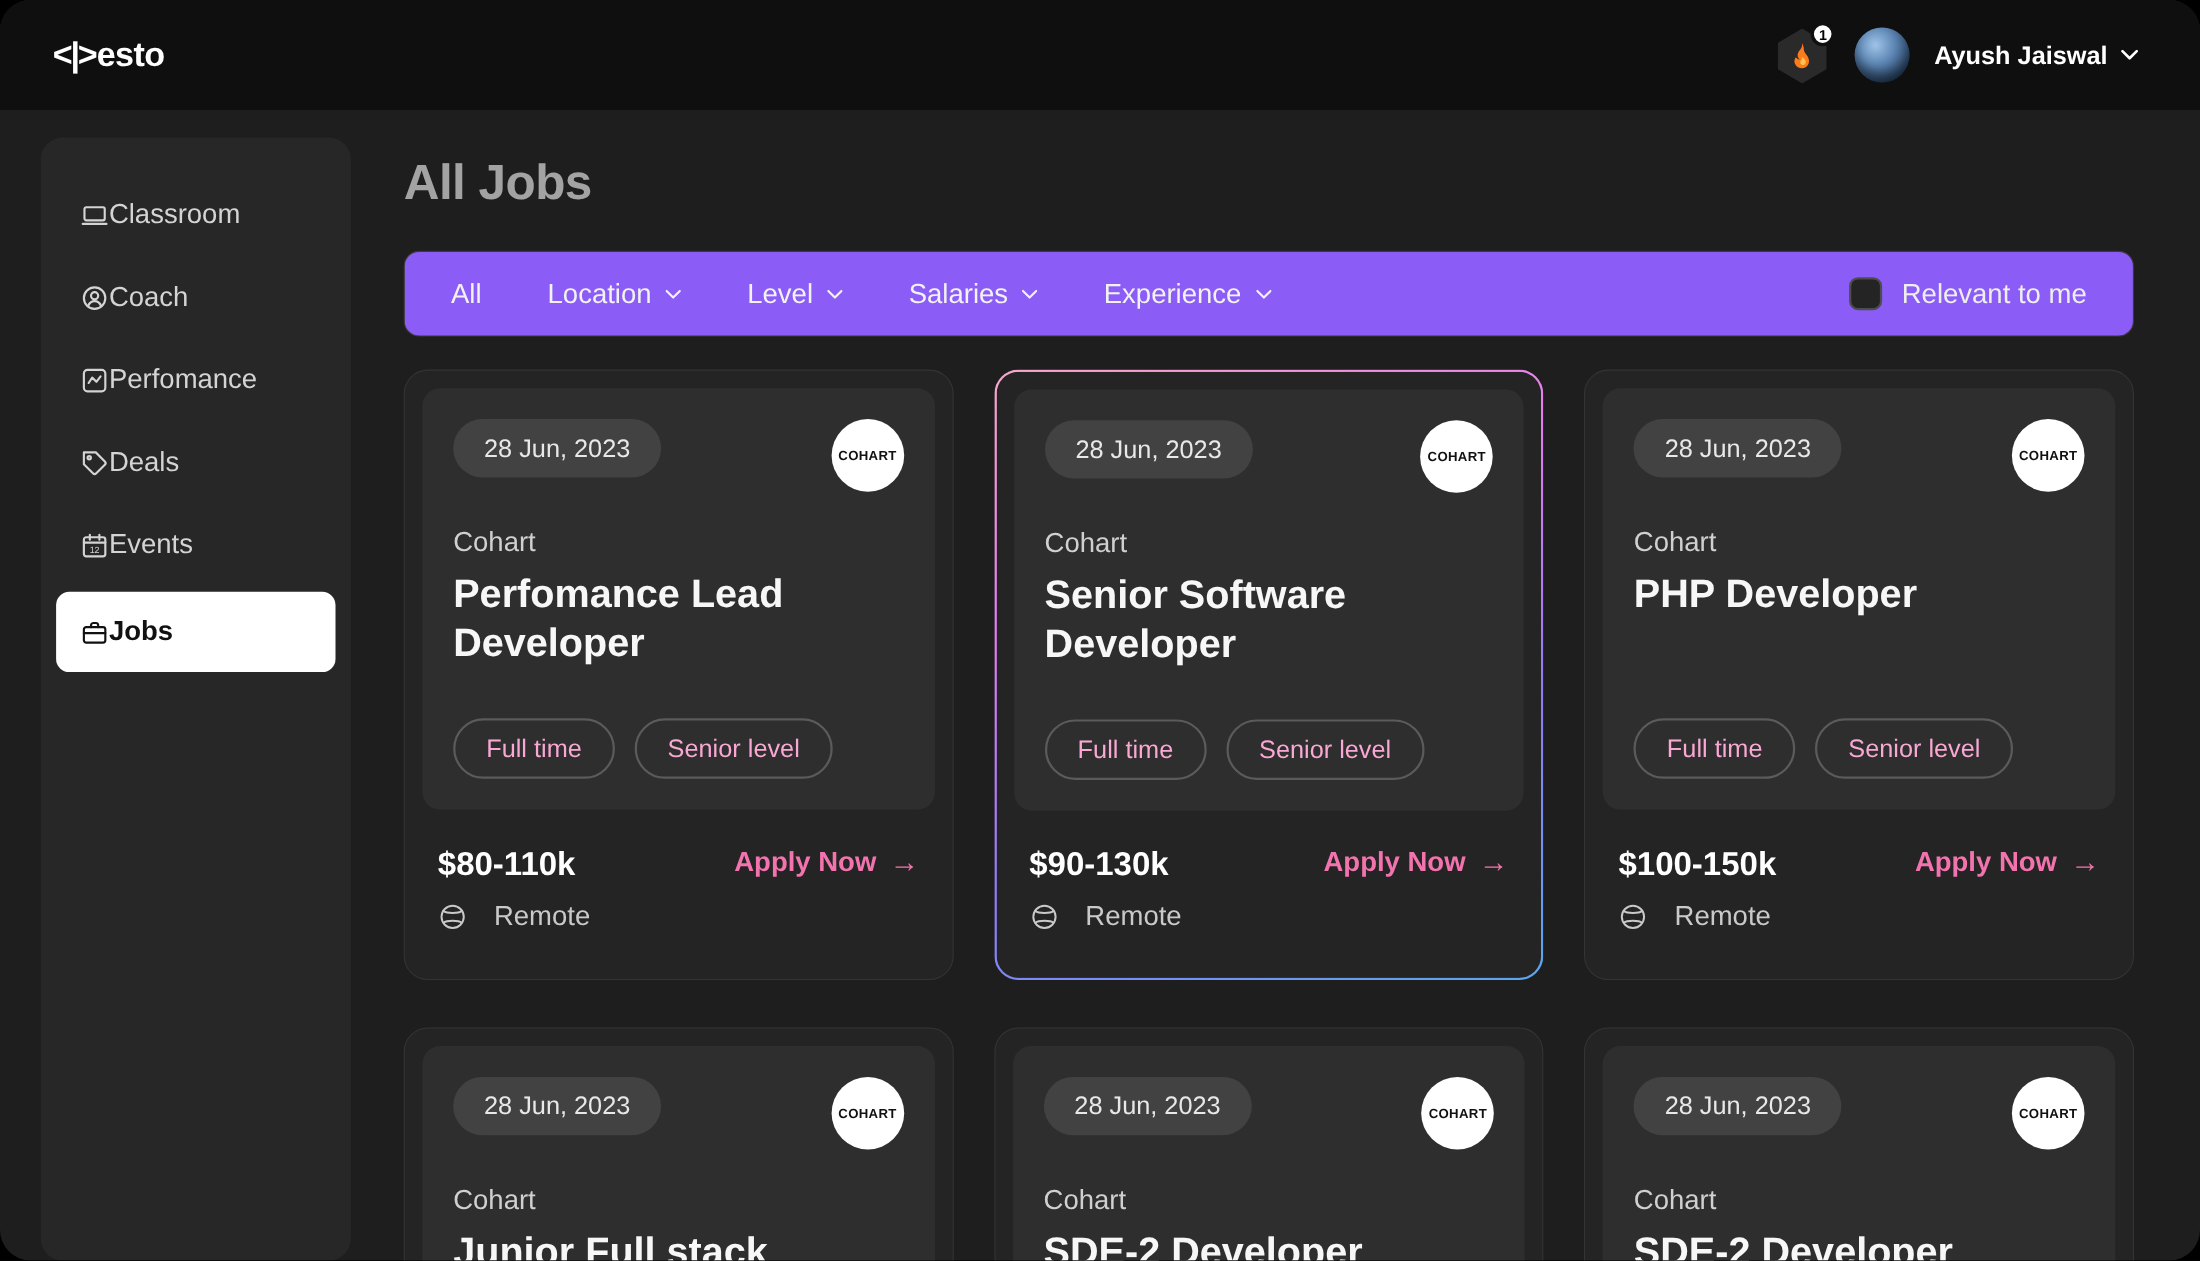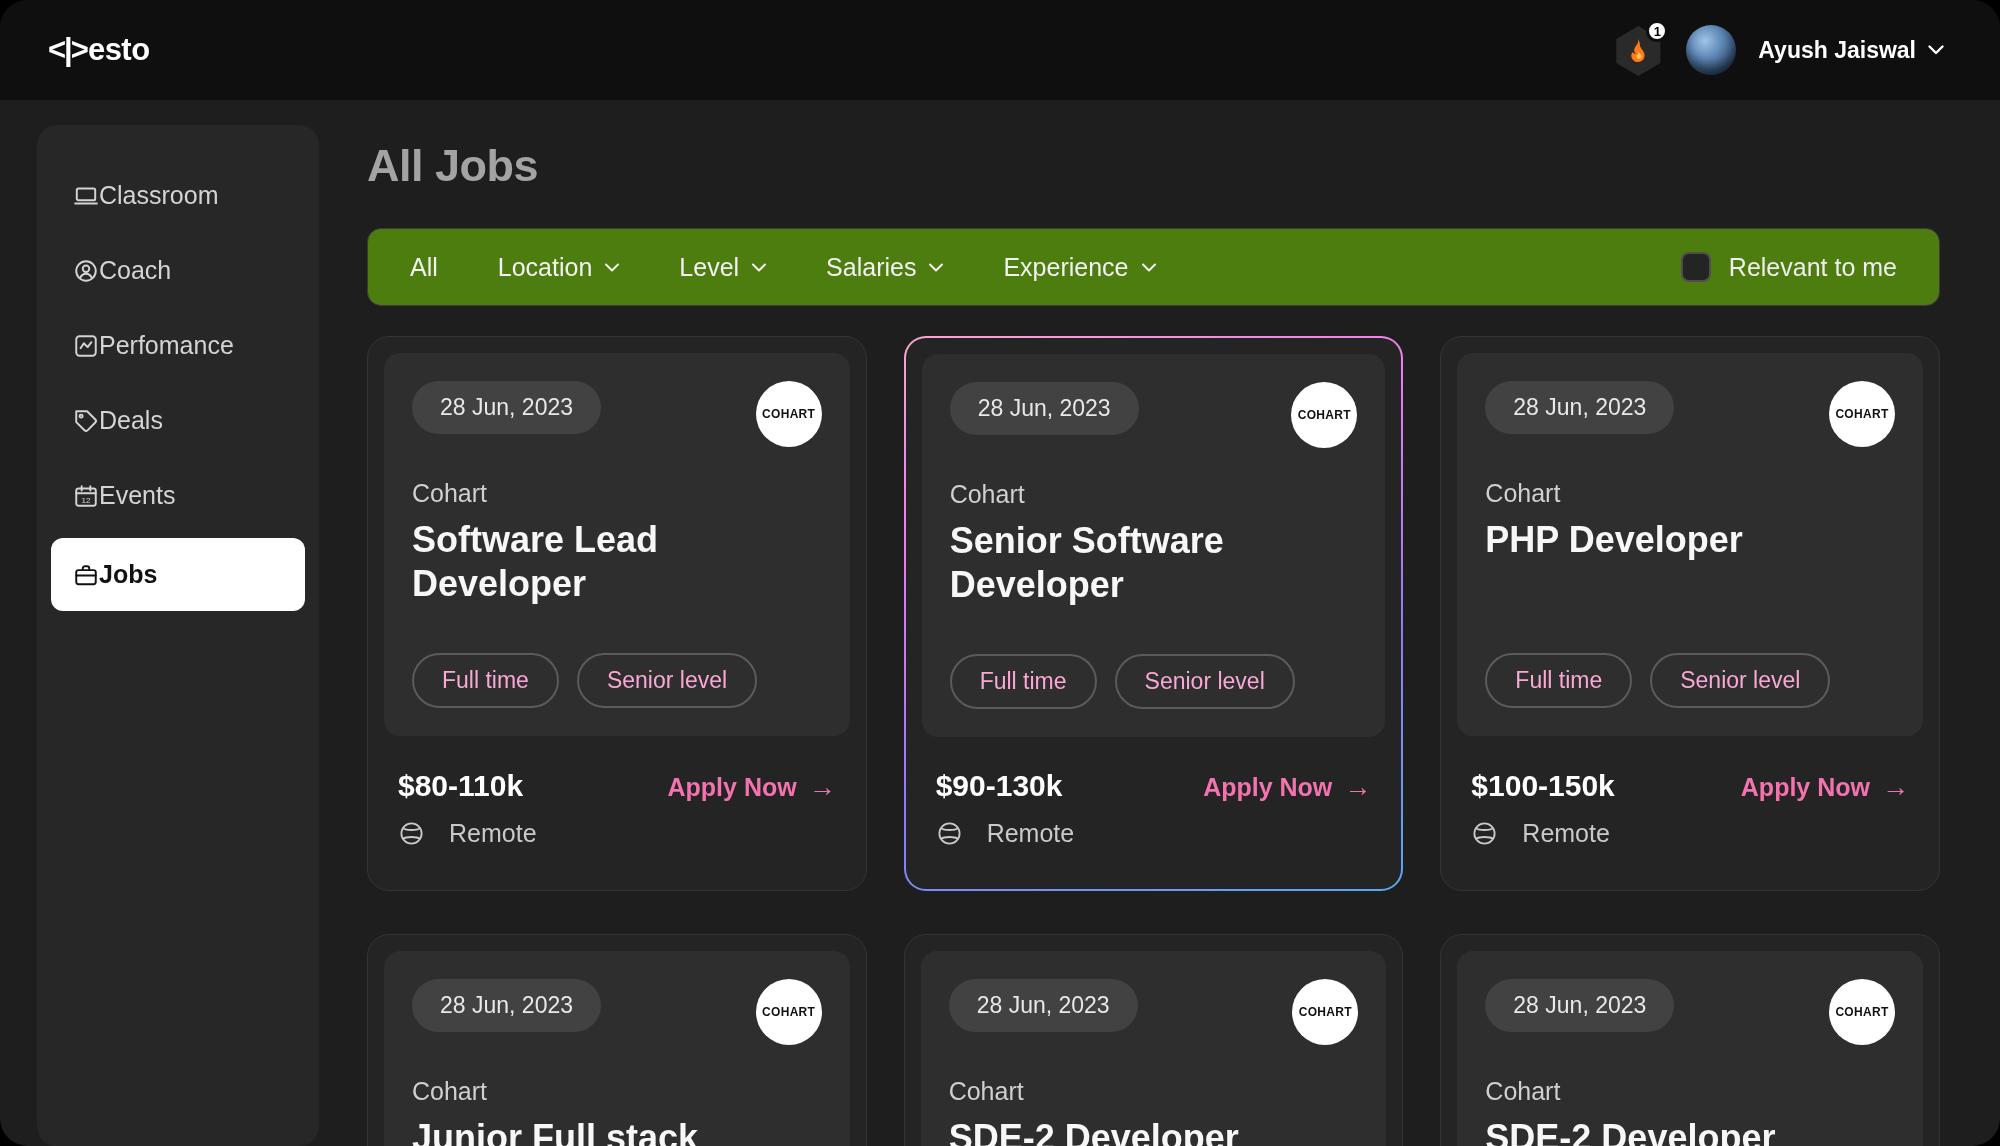--- a/index.html
+++ b/index.html
@@ -35,21 +35,21 @@
     border-radius:20px; padding:38px 14px; }
   .side-item { display:flex; align-items:center; padding:18px 22px;
     margin-bottom:10px; color:#d4d4d4; font-size:25px; border-radius:12px; cursor:pointer; }
   .side-item svg { flex:0 0 auto; }
   .side-item.active { background:#fff; color:#111; font-weight:600; padding:22px 22px; }
 
   main { flex:1; min-width:0; padding:40px 60px 0 48px; }
   h1.page-title { color:#a3a3a3; font-size:45px; font-weight:700; letter-spacing:-0.5px; }
 
   .filter-bar { margin-top:36px; height:78px; border:1px solid #3a3a3a; border-radius:14px;
-    background:#4d7c0f; display:flex; align-items:center; padding:0 42px; gap:60px;
+    background:#8b5cf6; display:flex; align-items:center; padding:0 42px; gap:60px;
     color:#f2f2f2; font-size:25px; }
   .filter-btn { background:none; border:none; color:#f2f2f2; font-size:25px;
     font-family:inherit; display:flex; align-items:center; gap:13px; cursor:pointer; }
   .relevant { margin-left:auto; display:flex; align-items:center; gap:18px;
     color:#eee; cursor:pointer; }
   .checkbox { width:30px; height:30px; border:2px solid #4d4d4d; border-radius:8px;
     background:#242424; }
 
   
   .jobs-grid { margin-top:30px; display:grid; grid-template-columns:repeat(3,1fr);
@@ -68,21 +68,21 @@
     color:#111; font-size:12px; font-weight:800; letter-spacing:.3px;
     display:flex; align-items:center; justify-content:center; }
   .company { margin-top:32px; color:#d0d0d0; font-size:25px; }
   .job-title { margin-top:10px; color:#f7f7f7; font-size:36px; font-weight:600;
     line-height:1.22; }
   .tags { margin-top:auto; display:flex; gap:18px; }
   .tag { border:2px solid #5b5b5b; color:#f9a8d4; font-size:23px; padding:12px 28px;
     border-radius:999px; white-space:nowrap; }
   .job-bottom { flex:1; padding:14px 14px 8px; display:flex; flex-direction:column;
     justify-content:center; gap:16px; }
-  .salary-row { display:flex; justify-content:space-between; align-items:flex-end; }
+  .salary-row { display:flex; justify-content:space-between; align-items:flex-start; }
   .salary { color:#fff; font-size:30px; font-weight:700; }
   .apply { color:#f273ae; font-size:25px; font-weight:700; display:flex;
     align-items:center; gap:12px; text-decoration:none; }
   .apply .arrow { font-size:27px; }
   .loc-row { display:flex; align-items:center; gap:24px; color:#c9c9c9; font-size:25px; }
 </style>
 </head>
 <body>
 
 <div class="app">
@@ -200,21 +200,21 @@
 
       <div class="jobs-grid">
 
         <article class="job-card">
           <div class="job-inner">
             <div class="job-top">
               <span class="date-pill">28 Jun, 2023</span>
               <span class="company-logo">COHART</span>
             </div>
             <div class="company">Cohart</div>
-            <h2 class="job-title">Software Lead Developer</h2>
+            <h2 class="job-title">Perfomance Lead Developer</h2>
             <div class="tags">
               <span class="tag">Full time</span>
               <span class="tag">Senior level</span>
             </div>
           </div>
           <div class="job-bottom">
             <div class="salary-row">
               <span class="salary">$80-110k</span>
               <a class="apply">
                 <span>Apply Now</span>

